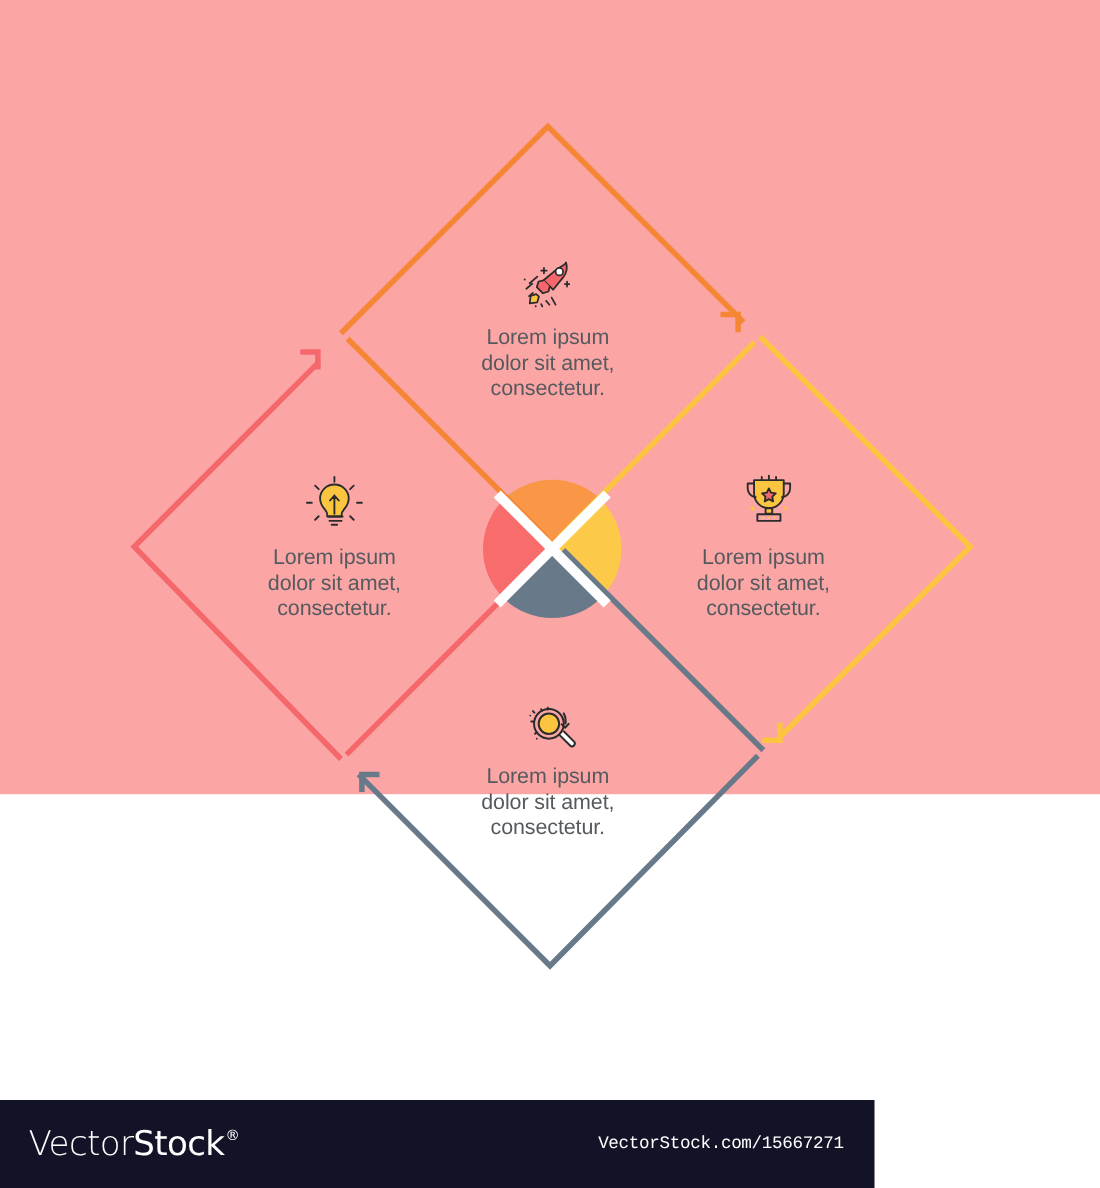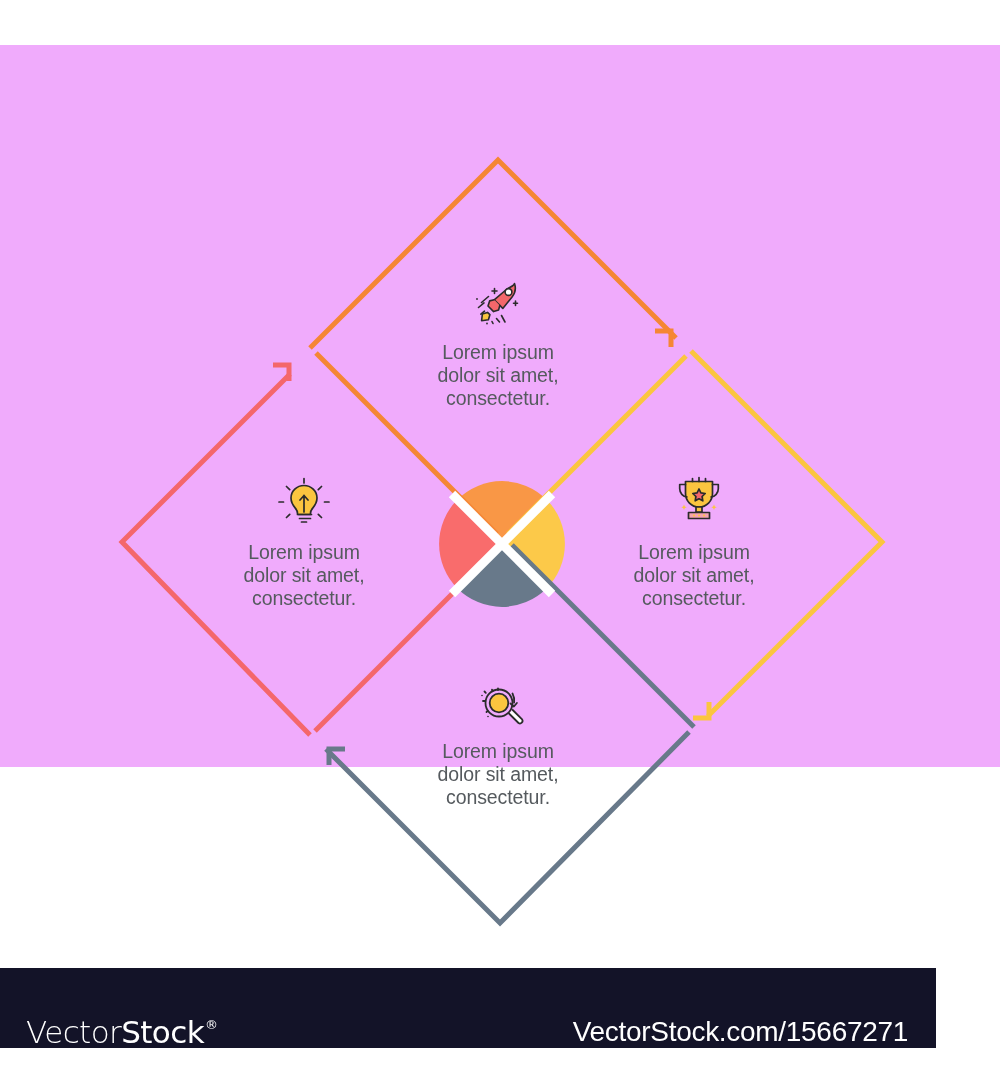--- a/index.html
+++ b/index.html
@@ -14,22 +14,21 @@
     overflow: hidden;
     position: relative;
   }
 
   #canvas {
     position: absolute;
     left: 0;
     top: 0;
     width: 1000px;
     height: 722px;
-    background: #f0abfc;
-    margin-top: 45px;
+    background: #fca5a5;
   }
 
   #diagram-svg {
     position: absolute;
     left: 0;
     top: 0;
     width: 1000px;
     height: 1000px;
     display: block;
   }
@@ -60,46 +59,46 @@
 
   #icon-top    { left: 468px; top: 232px; }
   #icon-left   { left: 272px; top: 430px; }
   #icon-right  { left: 667px; top: 427px; }
   #icon-bottom { left: 471px; top: 634px; }
 
   
   #footer {
     position: absolute;
     left: 0;
-    top: 968px;
-    width: 936px;
+    top: 1000px;
+    width: 795px;
     height: 80px;
     background: #131328;
     display: flex;
-    align-items: flex-end;
+    align-items: center;
     justify-content: space-between;
     box-sizing: border-box;
     padding: 0 28px 0 26px;
   }
   #brand {
     color: #ffffff;
     font-family: "DejaVu Sans", sans-serif;
     font-size: 31px;
     letter-spacing: -0.6px;
     display: flex;
     align-items: flex-start;
     line-height: 1;
   }
   #brand .thin { font-weight: 300; }
   #brand .bold { font-weight: 400; }
   #brand .reg { font-size: 13px; position: relative; top: 1px; margin-left: 1px; }
   #watermark-url {
     color: #ffffff;
-    font-family: Liberation Sans, sans-serif;
-    font-size: 28px;
+    font-family: Liberation Mono, monospace;
+    font-size: 16px;
     letter-spacing: -0.3px;
   }
 </style>
 </head>
 <body>
 
 <div id="canvas">
 
   <svg id="diagram-svg" viewBox="0 0 1000 1000">
 

